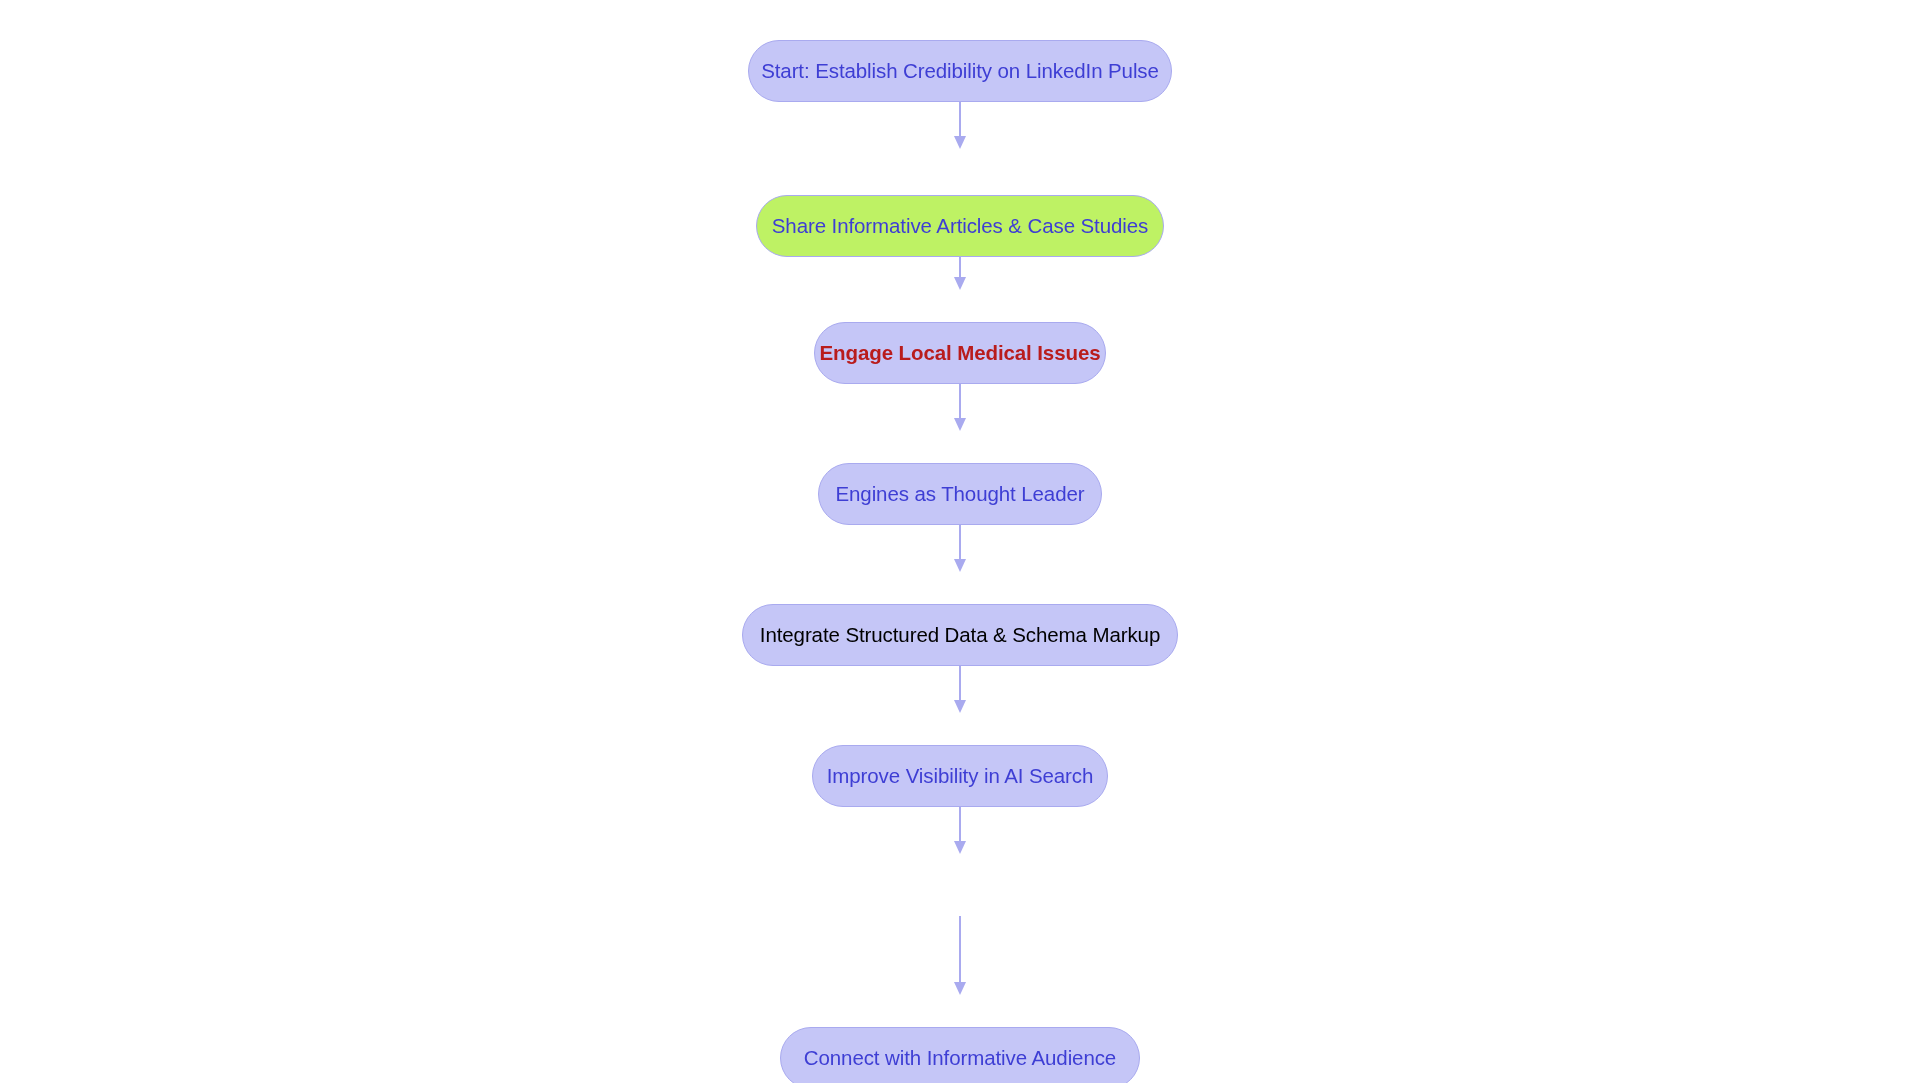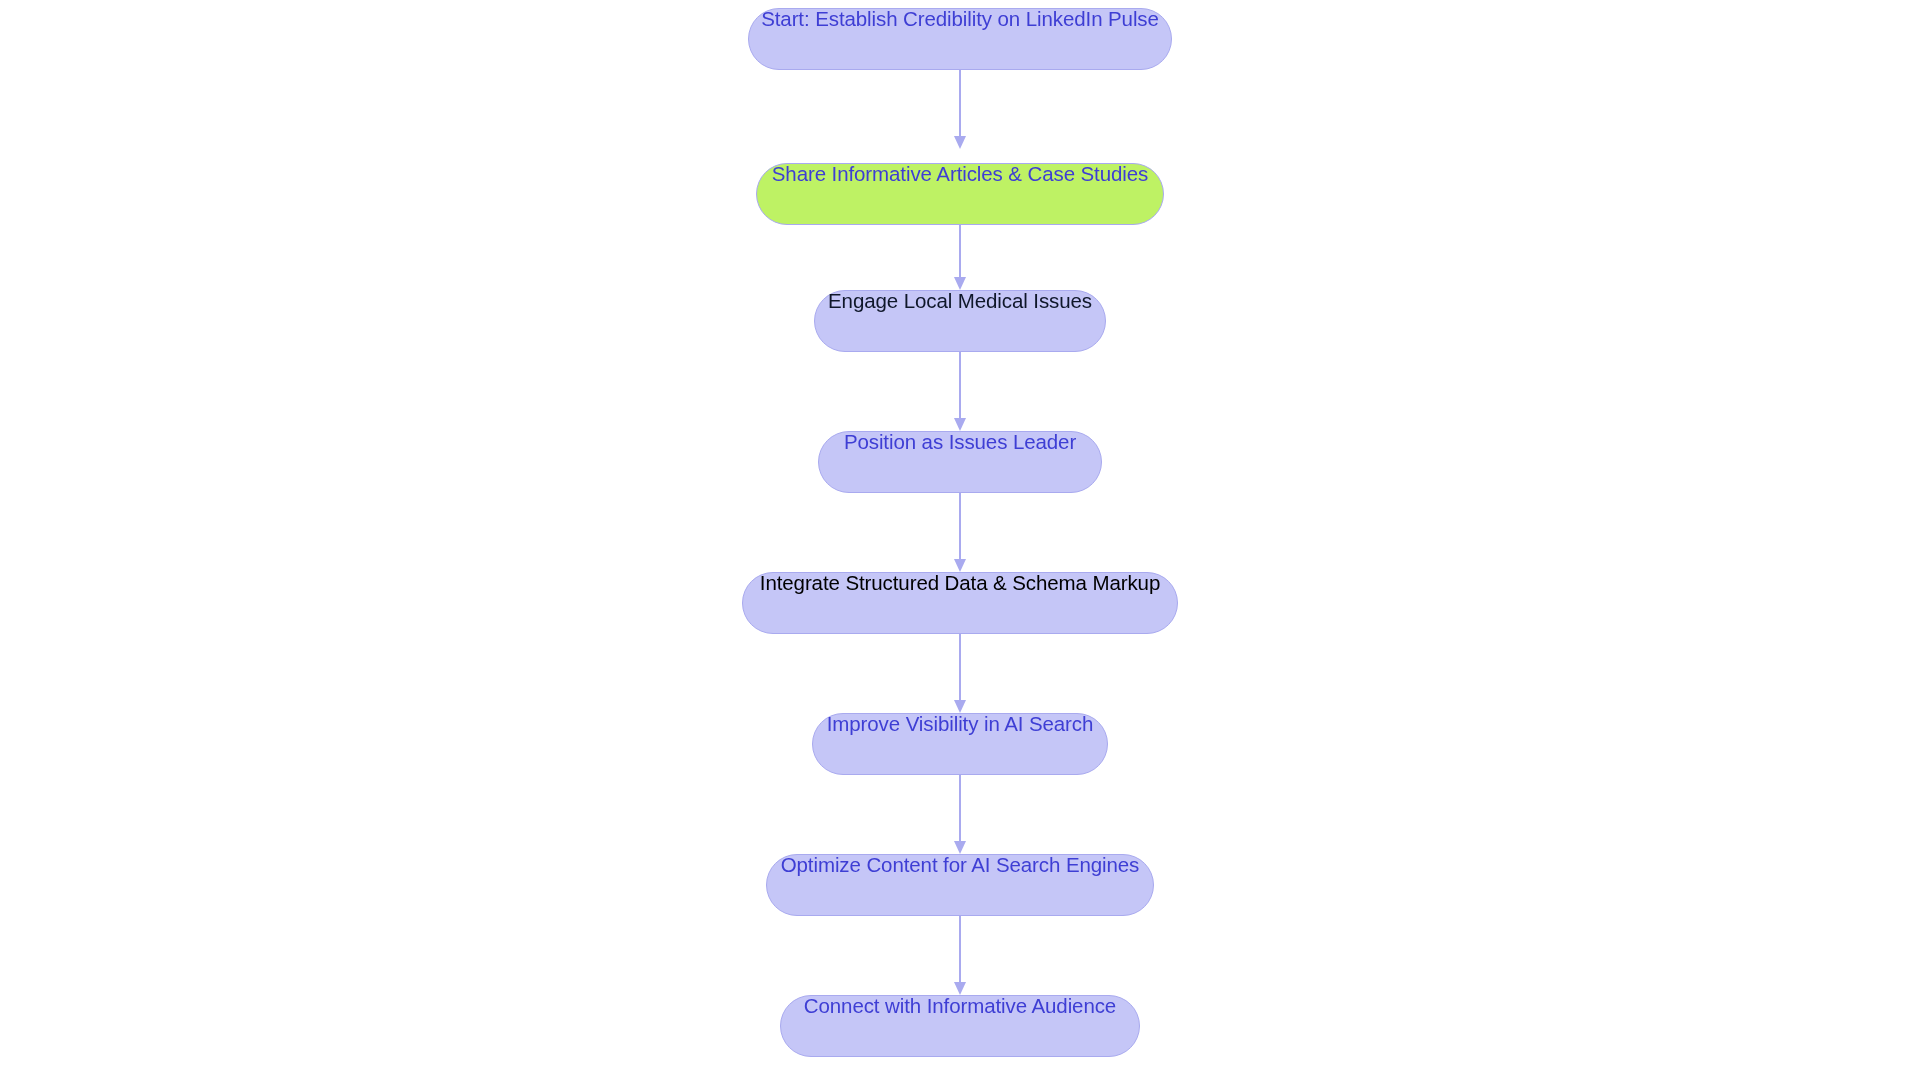--- a/index.html
+++ b/index.html
@@ -23,22 +23,24 @@
   }
 
   .flow-node {
     position: absolute;
     box-sizing: border-box;
     height: 62px;
     border-radius: 31px;
     background: #c5c6f7;
     border: 1px solid #a9aaef;
     display: flex;
+    align-items: center;
     justify-content: center;
     transform: translateX(-50%);
+    margin-top: 32px;
   }
 
   .flow-node-label {
     color: #3e3ed4;
     font-size: 20.5px;
     font-weight: 400;
     letter-spacing: -0.1px;
     white-space: nowrap;
     line-height: 1;
     font-family: "Liberation Sans", "DejaVu Sans", sans-serif;
@@ -102,30 +104,27 @@
       <div class="conn-line" style="height: 67px; background: rgb(169, 170, 239);"></div>
       <div class="conn-head" style="border-top-color: rgb(169, 170, 239);"></div>
     </div>
     <div class="flow-node" style="left: 960px; top: 8px; width: 424px; background: rgb(197, 198, 247); border-color: rgb(169, 170, 239);">
       <span class="flow-node-label" style="color: rgb(62, 62, 212);">Start: Establish Credibility on LinkedIn Pulse</span>
     </div>
     <div class="flow-node" style="left: 960px; top: 163px; width: 408px; background: #bef264; border-color: rgb(169, 170, 239);">
       <span class="flow-node-label" style="color: rgb(62, 62, 212);">Share Informative Articles &amp; Case Studies</span>
     </div>
     <div class="flow-node" style="left: 960px; top: 290px; width: 292px; background: rgb(197, 198, 247); border-color: rgb(169, 170, 239);">
-      <span class="flow-node-label" style="color: #0f172a;">Engage Local Medical Issues</span>
+      <span class="flow-node-label" style="color: #b91c1c; font-weight: bold;">Engage Local Medical Issues</span>
     </div>
     <div class="flow-node" style="left: 960px; top: 431px; width: 284px; background: rgb(197, 198, 247); border-color: rgb(169, 170, 239);">
-      <span class="flow-node-label" style="color: rgb(62, 62, 212);">Position as Issues Leader</span>
+      <span class="flow-node-label" style="color: rgb(62, 62, 212);">Engines as Thought Leader</span>
     </div>
     <div class="flow-node" style="left: 960px; top: 572px; width: 436px; background: rgb(197, 198, 247); border-color: rgb(169, 170, 239);">
       <span class="flow-node-label" style="color: #000000;">Integrate Structured Data &amp; Schema Markup</span>
     </div>
     <div class="flow-node" style="left: 960px; top: 713px; width: 296px; background: rgb(197, 198, 247); border-color: rgb(169, 170, 239);">
       <span class="flow-node-label" style="color: rgb(62, 62, 212);">Improve Visibility in AI Search</span>
     </div>
-    <div class="flow-node" style="left: 960px; top: 854px; width: 388px; background: rgb(197, 198, 247); border-color: rgb(169, 170, 239);">
-      <span class="flow-node-label" style="color: rgb(62, 62, 212);">Optimize Content for AI Search Engines</span>
-    </div>
     <div class="flow-node" style="left: 960px; top: 995px; width: 360px; background: rgb(197, 198, 247); border-color: rgb(169, 170, 239);">
       <span class="flow-node-label" style="color: rgb(62, 62, 212);">Connect with Informative Audience</span>
     </div>
   </div>
 
 </body></html>

